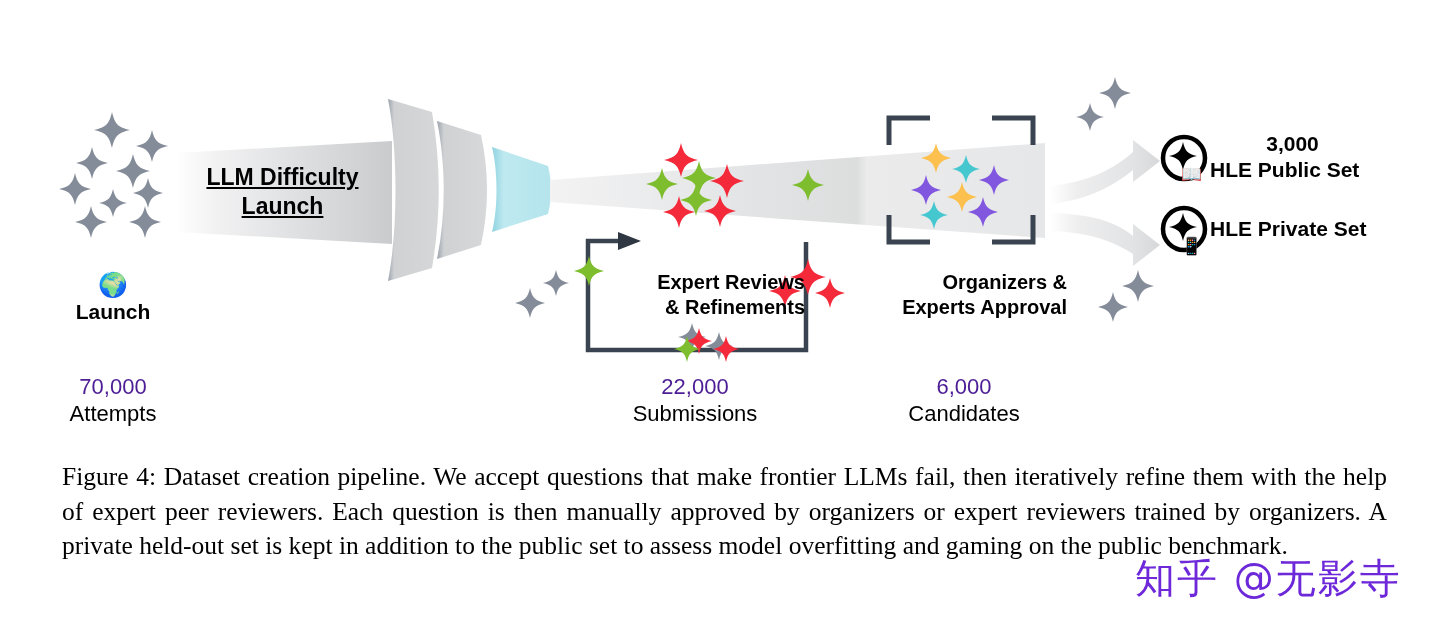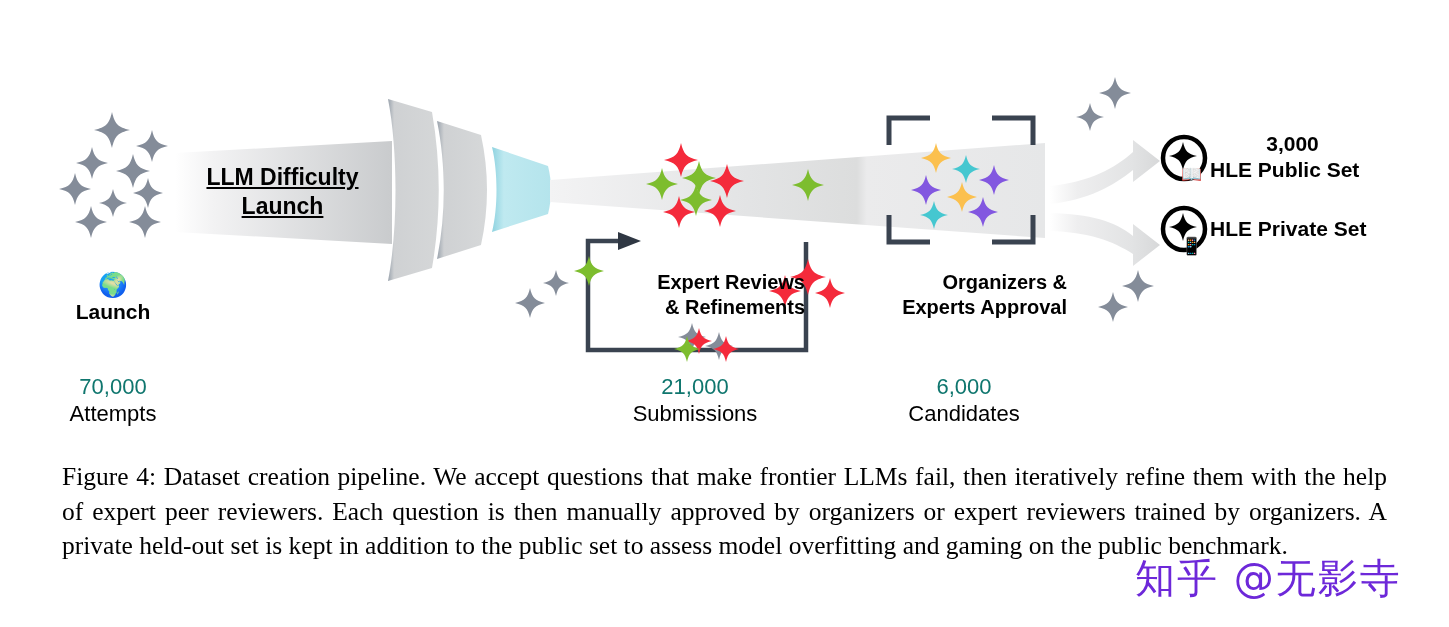--- a/index.html
+++ b/index.html
@@ -5,21 +5,21 @@
   html,body{margin:0;padding:0;background:#ffffff;}
   body{width:1449px;height:627px;position:relative;overflow:hidden;
        font-family:"Liberation Sans",sans-serif;}
 
   #figure{position:absolute;left:0;top:0;width:1449px;height:627px;}
 
   .abs{position:absolute;}
 
   .funnel-title{font-size:23px;font-weight:bold;line-height:29px;text-align:center;color:#000;text-decoration:underline;}
   .stage-title{font-size:20px;font-weight:bold;line-height:25px;text-align:right;color:#000;}
-  .count-num{font-size:22px;line-height:27px;text-align:center;color:#0f766e;}
+  .count-num{font-size:22px;line-height:27px;text-align:center;color:#4c1d95;}
   .count-lbl{font-size:22px;line-height:27px;text-align:center;color:#000;}
   .launch-lbl{font-size:21px;font-weight:bold;line-height:25px;text-align:center;color:#000;}
   .hle-num{font-size:21px;font-weight:bold;line-height:26px;color:#000;}
   .hle-lbl{font-size:21px;font-weight:bold;line-height:26px;color:#000;}
 
   
   #caption{position:absolute;left:62px;top:460px;width:1325px;
            font-family:"Liberation Serif",serif;font-size:25.5px;line-height:34.5px;
            color:#000;text-align:justify;text-justify:inter-word;}
 
@@ -206,21 +206,21 @@
     <div>Organizers &amp;</div>
     <div>Experts Approval</div>
   </div>
 
   <div class="abs" style="left:33px;top:373px;width:160px;">
     <div class="count-num">70,000</div>
     <div class="count-lbl">Attempts</div>
   </div>
 
   <div class="abs" style="left:615px;top:373px;width:160px;">
-    <div class="count-num">21,000</div>
+    <div class="count-num">22,000</div>
     <div class="count-lbl">Submissions</div>
   </div>
 
   <div class="abs" style="left:884px;top:373px;width:160px;">
     <div class="count-num">6,000</div>
     <div class="count-lbl">Candidates</div>
   </div>
 
   <div class="abs" style="left:1210px;top:131px;">
     <div class="hle-num" style="text-align:center;width:165px;">3,000</div>

